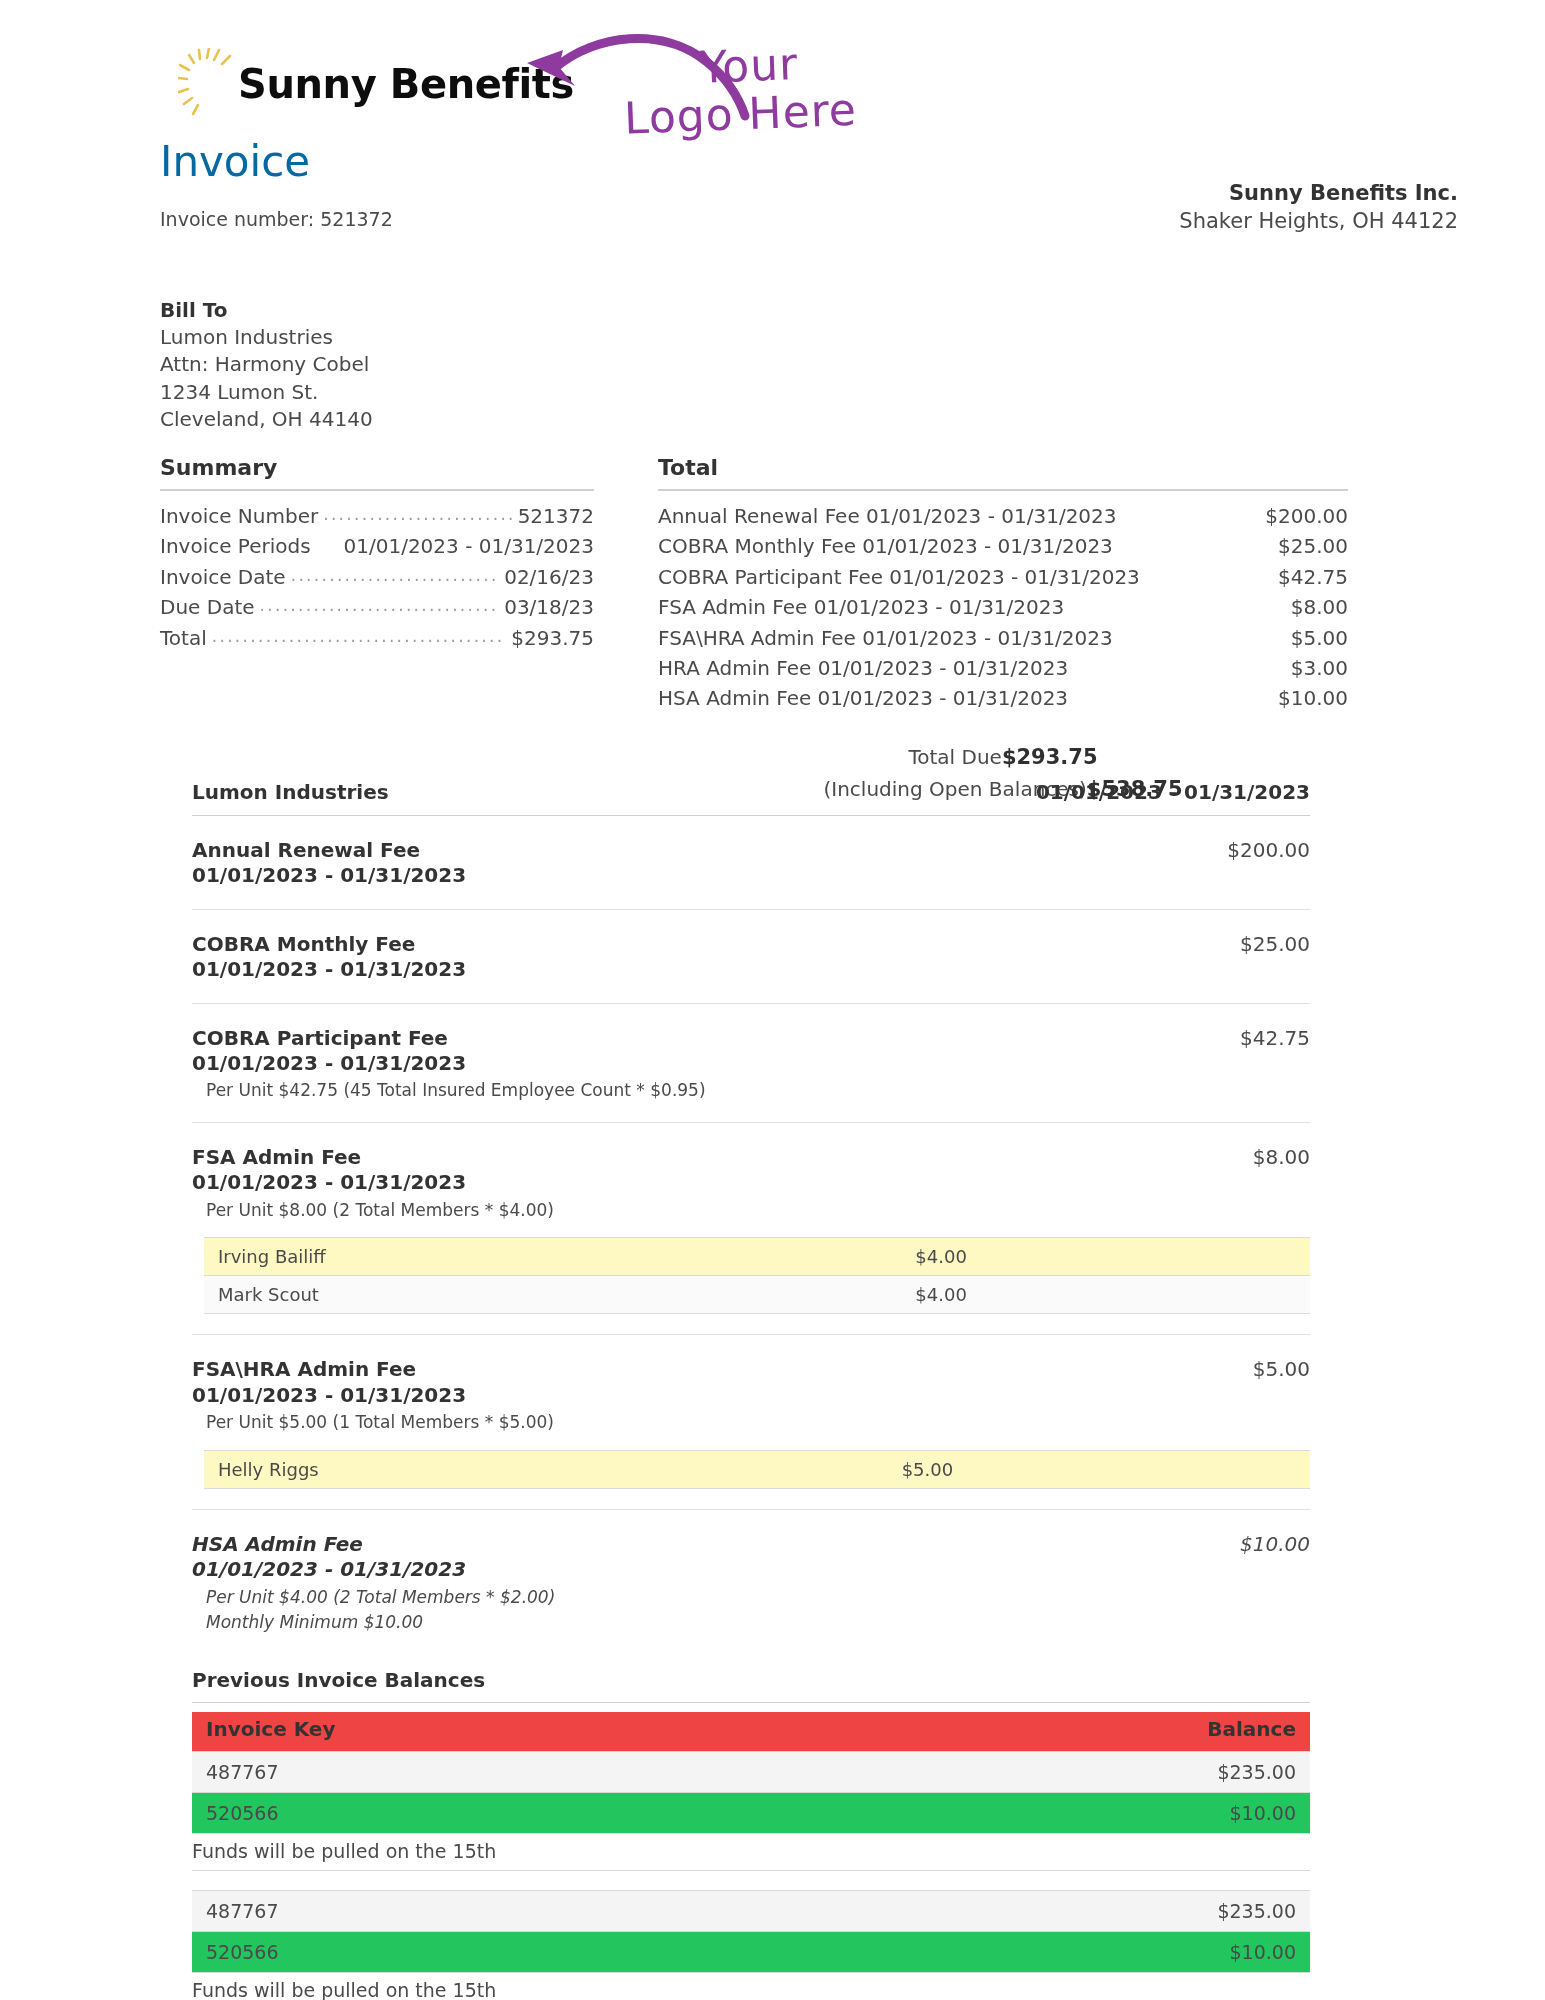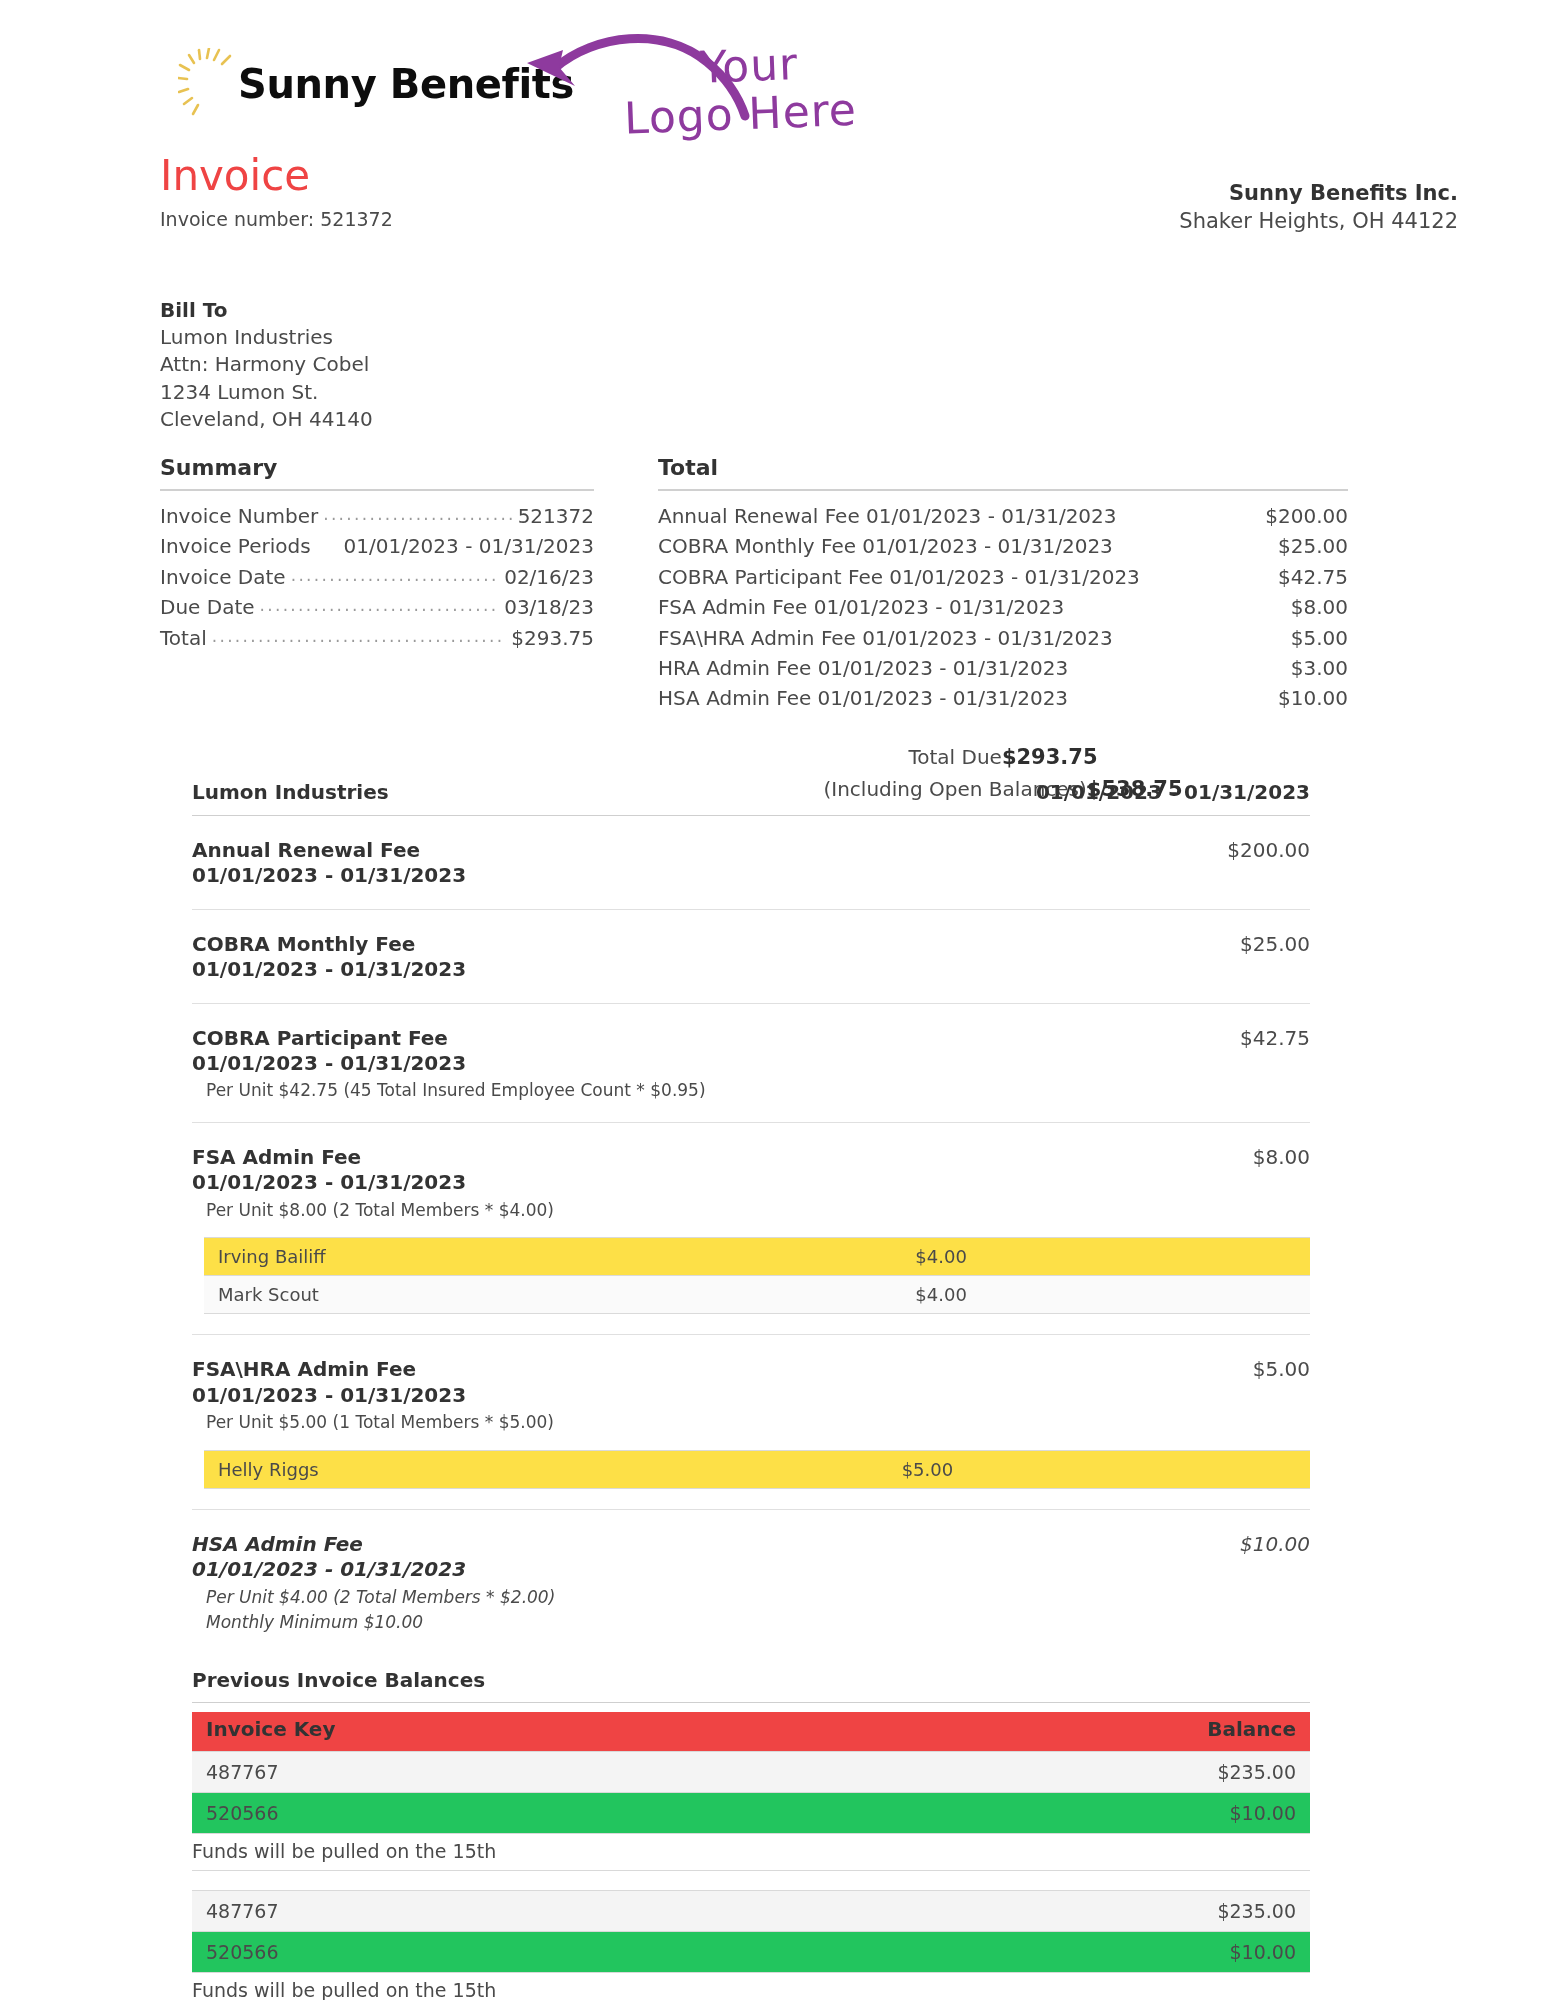--- a/index.html
+++ b/index.html
@@ -71,24 +71,24 @@
     font-weight: 400;
     letter-spacing: 1px;
     transform: rotate(-2.2deg);
   }
   .annotation-text .l2 { display:block; margin-left:-78px; }
 
   
   .invoice-title {
     position: absolute;
     left: 160px;
-    top: 155px;
+    top: 141px;
     font-size: 42px;
     font-weight: 400;
-    color: #ef4444;
+    color: #0369a1;
     line-height: 1;
   }
   .invoice-number {
     position: absolute;
     left: 160px;
     top: 208px;
     font-size: 19px;
     color: #4a4a4a;
   }
   .company-block {
@@ -238,21 +238,21 @@
   .members {
     margin-top: 16px;
     margin-left: 12px;
     border-collapse: collapse;
     width: calc(100% - 12px);
   }
   .members td {
     font-size: 18px;
     color: #4a4a4a;
     padding: 8px 14px;
-    background: #fde047;
+    background: #fef9c3;
     border-bottom: 1px solid #dadada;
     border-top: 1px solid #dadada;
   }
   .members td.amt { text-align: left; }
   .members tr:nth-child(even) td { background: #fafafa; }
 
   
   .prev-title {
     font-size: 20px;
     font-weight: 700;

